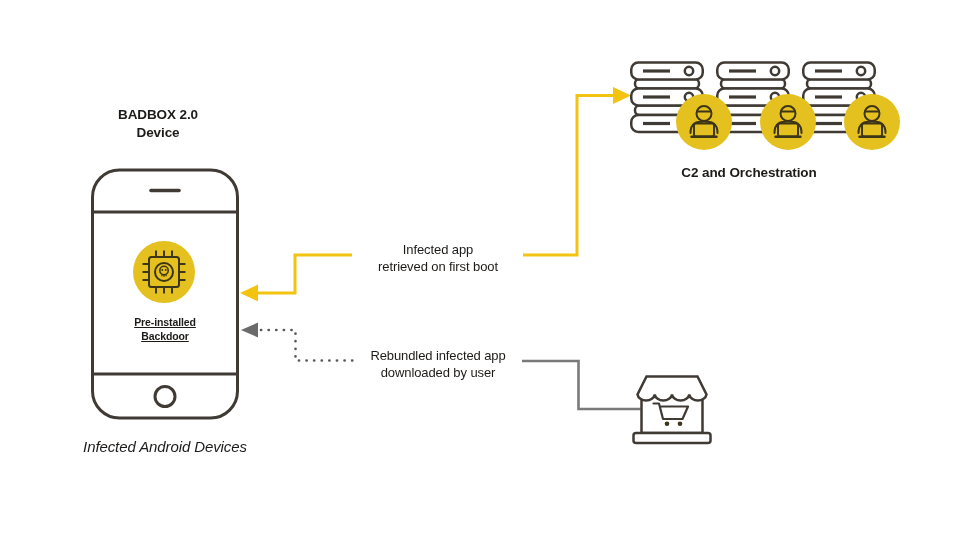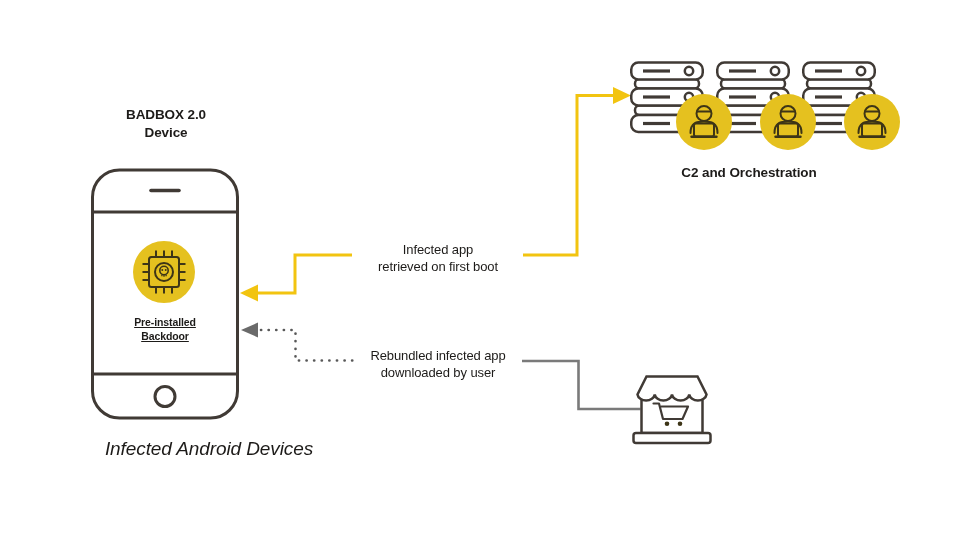--- a/index.html
+++ b/index.html
@@ -7,23 +7,23 @@
     position:relative; width:960px; height:540px;
     background:var(--background,#fff); overflow:hidden;
     font-family:"Liberation Sans", sans-serif;
   }
   .gfx { position:absolute; left:0; top:0; }
   .lbl {
     position:absolute; color:var(--text,#1d1b19); text-align:center;
     white-space:pre-line; transform:translateX(-50%); letter-spacing:-0.1px;
   }
   .lbl.bold { font-weight:700; }
-  .device-title   { left:166px; top:106px; font-size:13.5px; line-height:18px; }
+  .device-title   { left:158px; top:106px; font-size:13.5px; line-height:18px; }
   .badge-label    { left:165px; top:316px; font-size:10.5px; line-height:13.5px;text-decoration:underline; }
-  .device-caption { left:165px; top:438px; font-size:19px; font-style:italic;margin-left:44px; }
+  .device-caption { left:165px; top:438px; font-size:15px; font-style:italic; }
   .flow1-label    { left:438px; top:242px; font-size:13px;  line-height:16.5px; }
   .flow2-label    { left:438px; top:348px; font-size:13px;  line-height:16.5px; }
   .c2-label       { left:749px; top:165px; font-size:13.5px;text-align:right; }
   .market-label   { left:672px; top:457px; font-size:13.5px; }
 
   
   .sd        { stroke:var(--stroke-dark,#403a35); fill:none; }
   .sd-fill   { stroke:var(--stroke-dark,#403a35); fill:#fff; }
   .yellowf   { fill:var(--yellow,#e5c11f); }
   .ic        { stroke:var(--icon-stroke,#3d3517); fill:none; }

